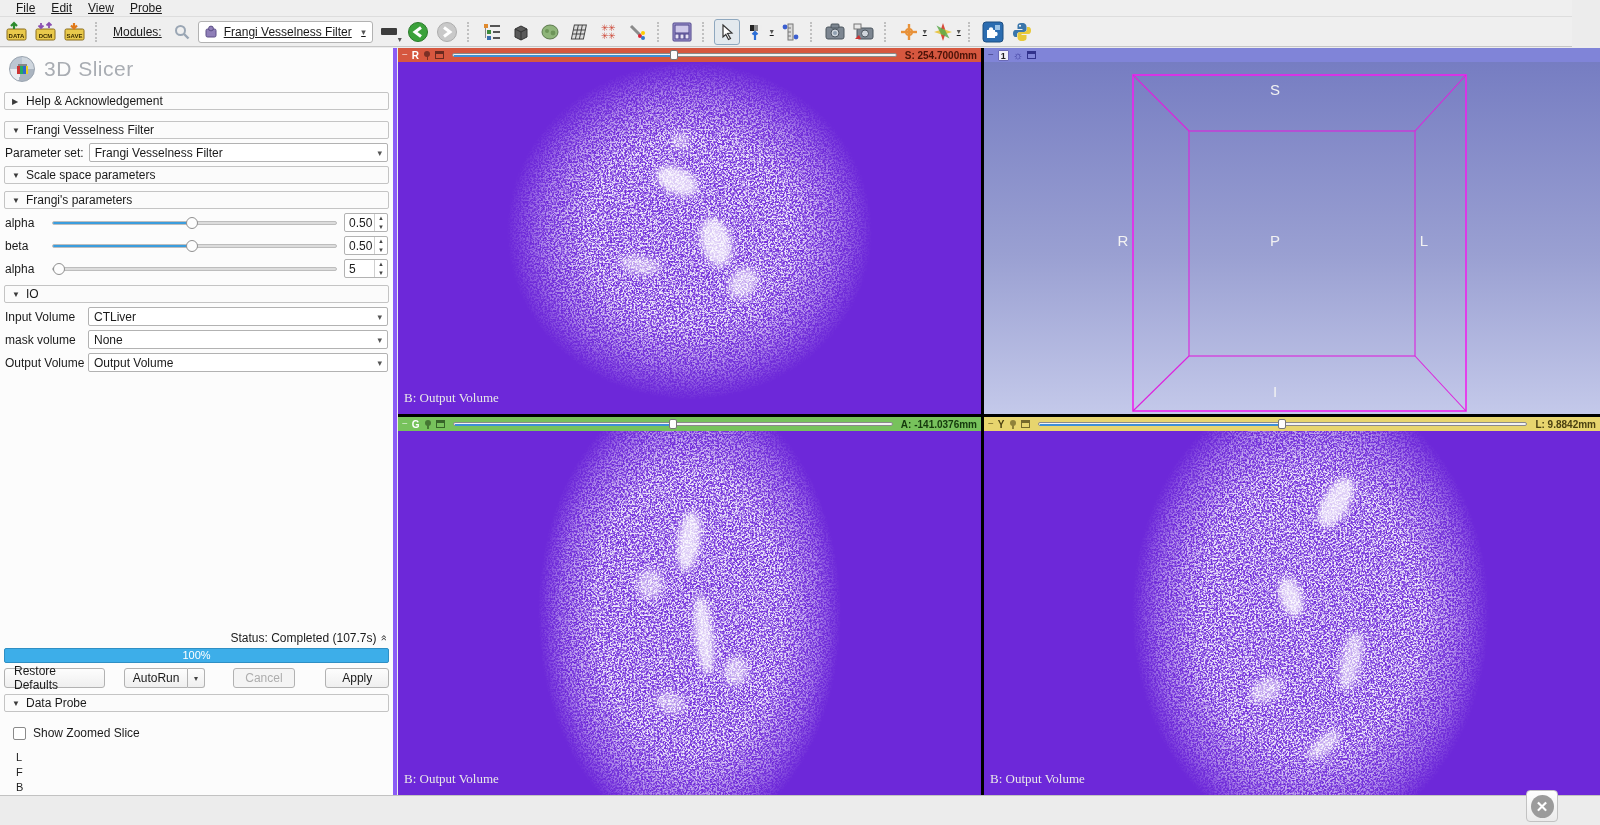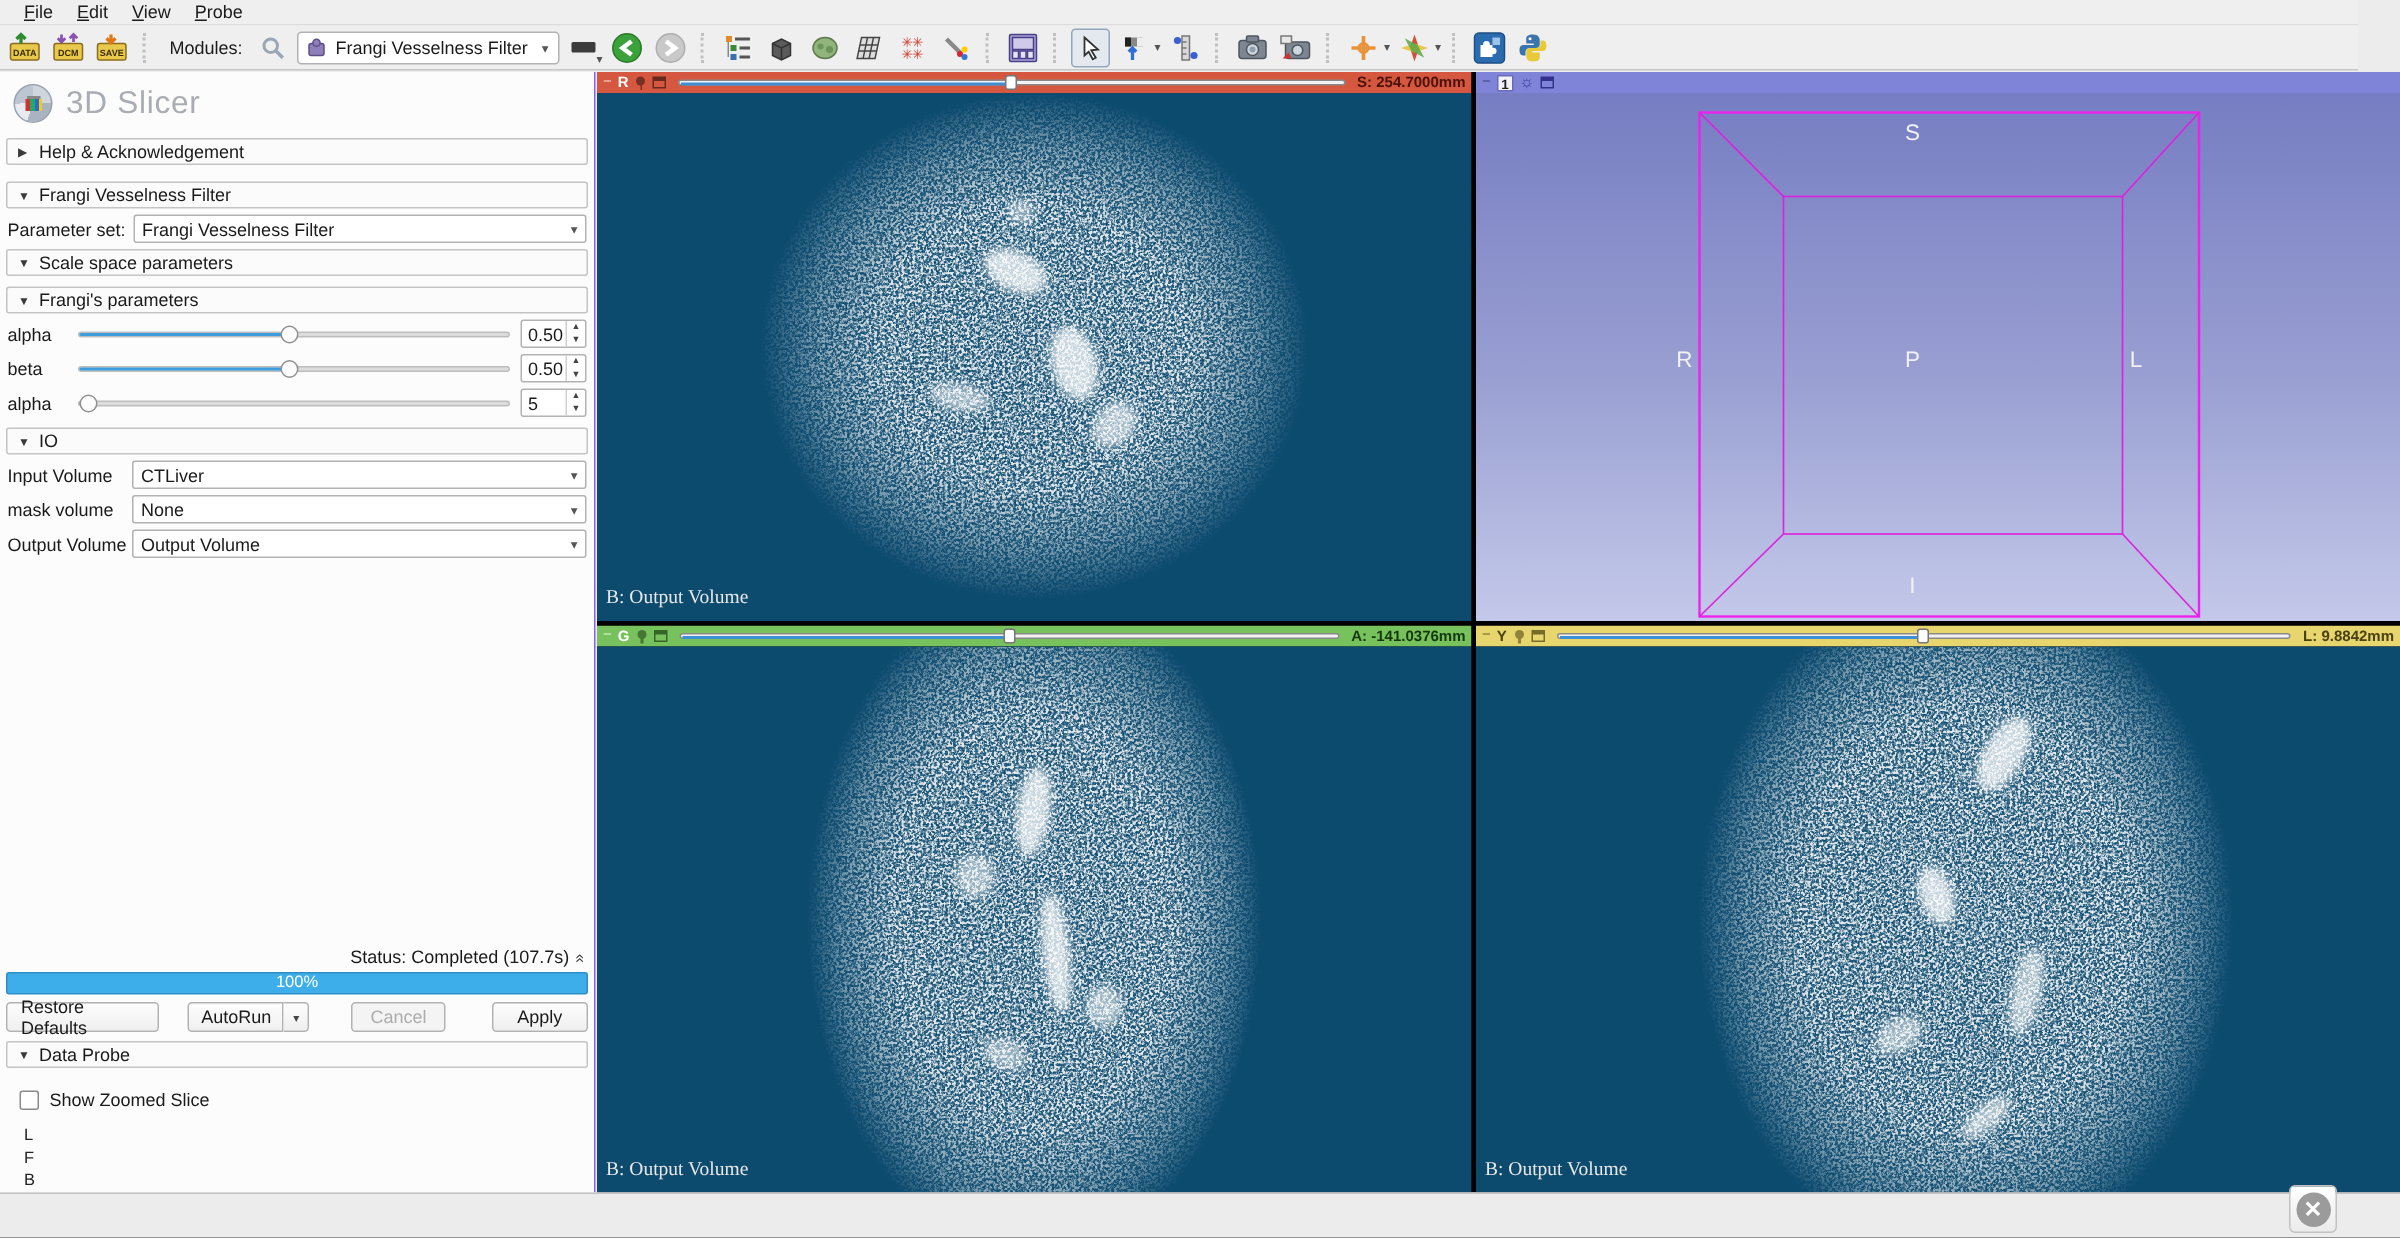--- a/index.html
+++ b/index.html
@@ -1,37 +1,37 @@
 <!DOCTYPE html>
 <html><head>
 <meta charset="utf-8">
 <style>
   * { box-sizing: border-box; margin: 0; padding: 0; }
   html,body { width:1600px; height:825px; overflow:hidden; }
   body { font-family:"Liberation Sans", sans-serif; font-size:12px; color:#1a1a1a; background:#ececec; }
-  .app { position:relative; width:1572px; height:825px; }
+  .app { position:relative; width:1572px; height:825px;text-decoration:underline; }
 
   
   .menubar { height:17px; background:#efefef; display:flex; align-items:center; padding-left:8px; gap:0; border-bottom:1px solid #ddd; }
   .menubar .mitem { padding:1px 8px; cursor:default; }
   .menubar .mitem::first-letter { text-decoration:underline; }
 
   
   .toolbar { height:30px; background:#efefef; border-bottom:1px solid #c6c6c6; display:flex; align-items:center; padding:0 4px; gap:3px; }
   .tsep { width:5px; height:20px; border-left:2px dotted #c0c0c0; margin:0 4px; }
   .tbtn { width:26px; height:26px; display:flex; align-items:center; justify-content:center; border-radius:3px; position:relative; }
   .tbtn.pressed { background:#e3e9ee; border:1px solid #8fa8bf; }
   .tcaret { font-size:8px; color:#555; margin-left:-2px; }
   .modules-label { margin:0 4px 0 6px; }
   .module-combo { display:flex; align-items:center; gap:6px; background:#fff; border:1px solid #b2b2b2; border-radius:3px; height:22px; padding:0 6px; width:175px; }
   .module-combo .caret { margin-left:auto; font-size:9px; color:#555; }
   .minibar { width:16px; height:7px; background:#3c3c3c; border-radius:1px; }
 
   
-  .panel { position:absolute; left:0; top:48px; width:397px; height:747px; background:#fcfcfc; border-right:1px solid #8b5cf6; padding:4px 3px 0 3px; display:flex; flex-direction:column; }
+  .panel { position:absolute; left:0; top:48px; width:397px; height:747px; background:#fcfcfc; border-right:4px solid #8b5cf6; padding:4px 3px 0 3px; display:flex; flex-direction:column; }
   .logo-row { display:flex; align-items:center; gap:9px; padding:4px 4px 8px 6px; }
   .logo-mark { width:26px; height:26px; border-radius:50%; background:conic-gradient(#cfd6de 0 25%, #aab4c0 25% 55%, #e8ecf0 55% 75%, #bcc6d2 75%); border:1px solid #98a2ae; position:relative; }
   .logo-mark::after { content:""; position:absolute; left:7px; top:9px; width:11px; height:8px;
       background:linear-gradient(90deg,#c33 0 3px,#2a6 3px 6px,#36c 6px 9px,#ec2 9px); box-shadow:0 -3px 0 -1px #888; }
   .logo-title { font-size:21px; color:#a9adb3; letter-spacing:0.5px; }
   .cbtn { height:18px; border:1px solid #c4c4c4; border-radius:2px; background:#fbfbfb; display:flex; align-items:center; gap:7px; padding:0 7px; margin:2px 1px; }
   .cbtn .arr { font-size:8px; color:#3a3a3a; width:7px; }
   .gapstrip { height:7px; }
   .frow { display:flex; align-items:center; gap:5px; margin:2px 2px; min-height:19px; }
   .frow > label { white-space:nowrap; }
@@ -75,21 +75,21 @@
   .vhead .vletter { font-weight:bold; font-size:10px; }
   .pin { width:8px; height:9px; position:relative; opacity:.55; }
   .pin::before { content:""; position:absolute; left:1px; top:0; width:6px; height:6px; border-radius:50%; background:#301010; }
   .pin::after { content:""; position:absolute; left:3.5px; top:5px; width:1.5px; height:4px; background:#301010; }
   .winicon { width:9px; height:8px; border:1px solid rgba(30,10,10,.6); border-top:3px solid rgba(30,10,10,.6); }
   .hslider { flex:1; height:10px; position:relative; margin:0 4px; }
   .hslider .htrack { position:absolute; left:0; right:0; top:3px; height:4px; background:#f2f2f2; border:1px solid #8a8a8a; border-radius:2px; }
   .hslider .hfill { position:absolute; left:1px; top:1px; height:2px; background:#3f8fd6; }
   .hslider .hhandle { position:absolute; top:0; width:8px; height:10px; background:#fdfdfd; border:1px solid #777; border-radius:2px; transform:translateX(-50%); }
   .readout { font-size:10px; font-weight:bold; white-space:nowrap; }
-  .vbody { flex:1; position:relative; background:#0c4a6e; overflow:hidden; }
+  .vbody { flex:1; position:relative; background:#6d28d9; overflow:hidden; }
   .corner-label { position:absolute; left:6px; bottom:8px; color:#e8e8e8; font-family:"Liberation Serif", serif; font-size:13px; z-index:5; }
   .speckle { position:absolute; inset:0; }
   .speckle svg { position:absolute; inset:0; width:100%; height:100%; }
   .mask-axial { -webkit-mask-image:radial-gradient(ellipse 32% 49% at 50% 48%, #000 55%, rgba(0,0,0,.55) 78%, transparent 98%);
                  mask-image:radial-gradient(ellipse 32% 49% at 50% 48%, #000 55%, rgba(0,0,0,.55) 78%, transparent 98%); }
   .mask-coronal { -webkit-mask-image:radial-gradient(ellipse 26% 62% at 50% 50%, #000 62%, rgba(0,0,0,.5) 85%, transparent 100%);
                  mask-image:radial-gradient(ellipse 26% 62% at 50% 50%, #000 62%, rgba(0,0,0,.5) 85%, transparent 100%); }
   .mask-sagittal { -webkit-mask-image:radial-gradient(ellipse 29% 63% at 53% 50%, #000 62%, rgba(0,0,0,.5) 85%, transparent 100%);
                  mask-image:radial-gradient(ellipse 29% 63% at 53% 50%, #000 62%, rgba(0,0,0,.5) 85%, transparent 100%); }
   .blob { position:absolute; background:rgba(255,255,255,.75); border-radius:50%; filter:blur(3px); }

